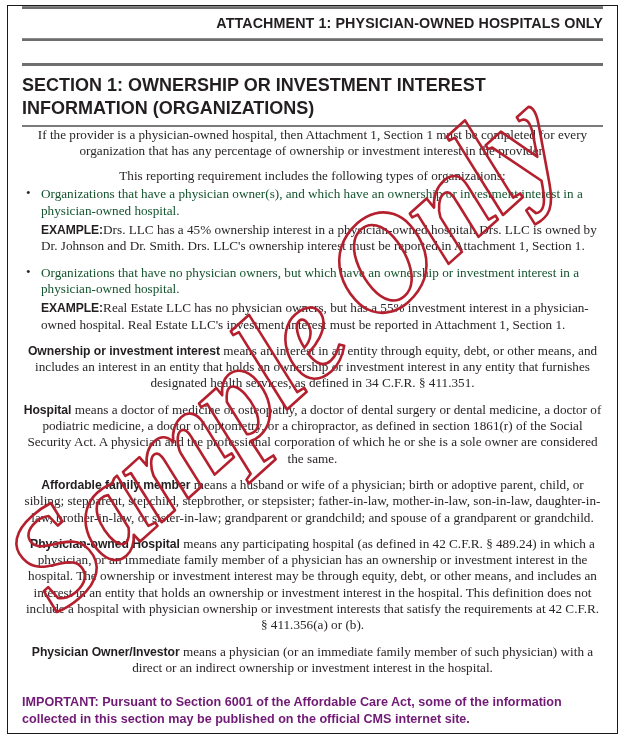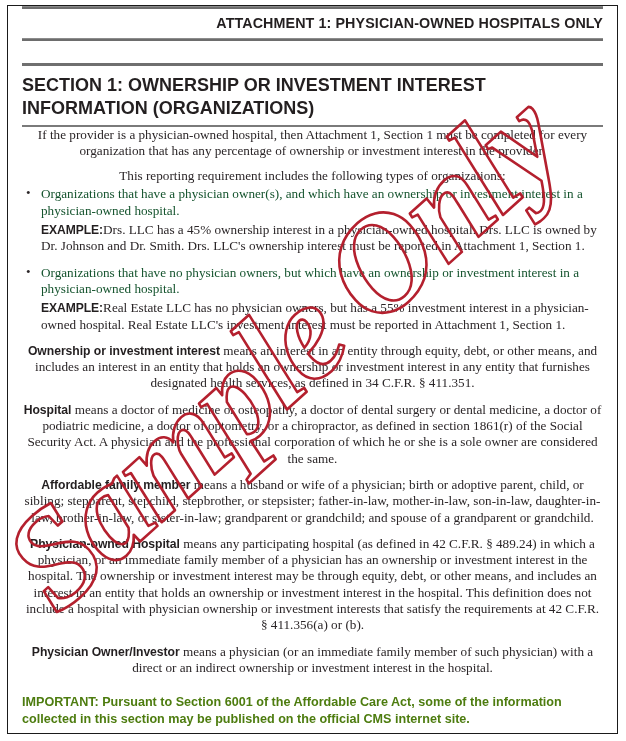--- a/index.html
+++ b/index.html
@@ -134,21 +134,21 @@
     color: #231f20;
   }
   p.defn { margin-bottom: 10px; }
 
   p.important {
     font-family: "Liberation Sans", "DejaVu Sans", sans-serif;
     font-weight: bold;
     font-size: 12.6px;
     line-height: 1.33;
     margin: 18px 0 0 0;
-    color: #4d7c0f;
+    color: #701a75;
   }
 
   
   #watermark {
     position: absolute;
     left: 0;
     top: 0;
     width: 611px;
     height: 729px;
     z-index: 6;

